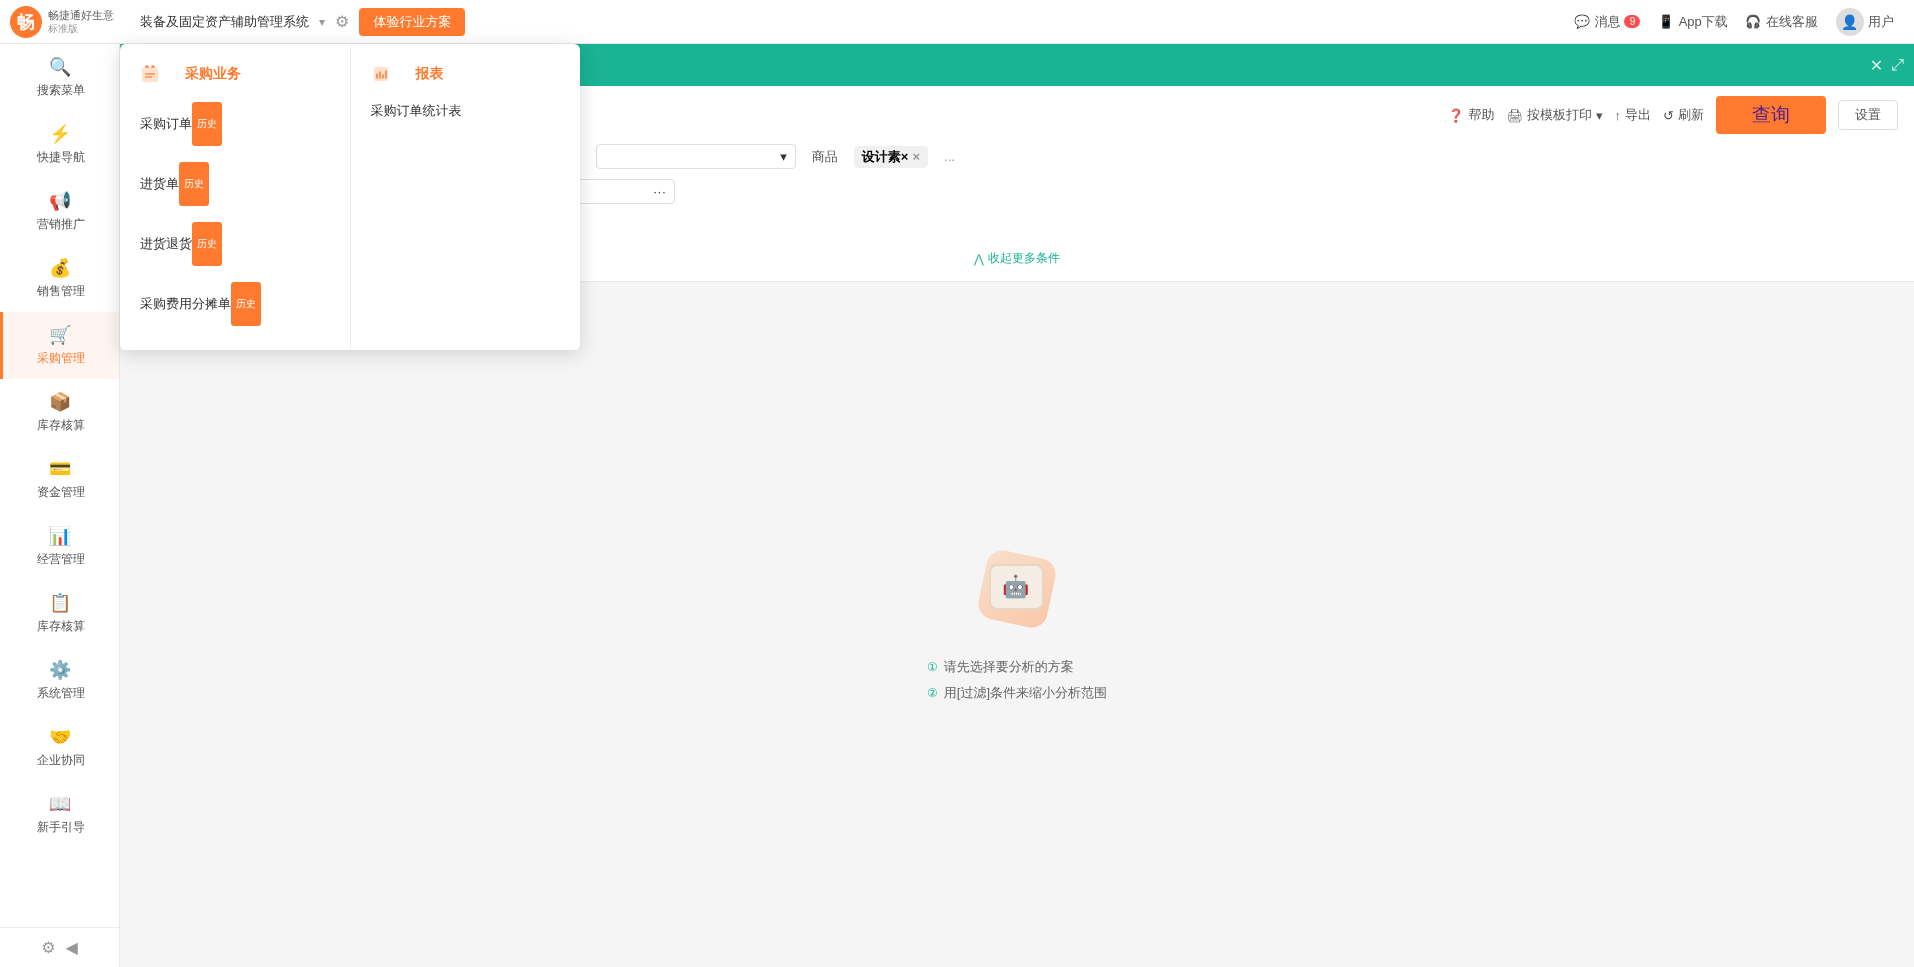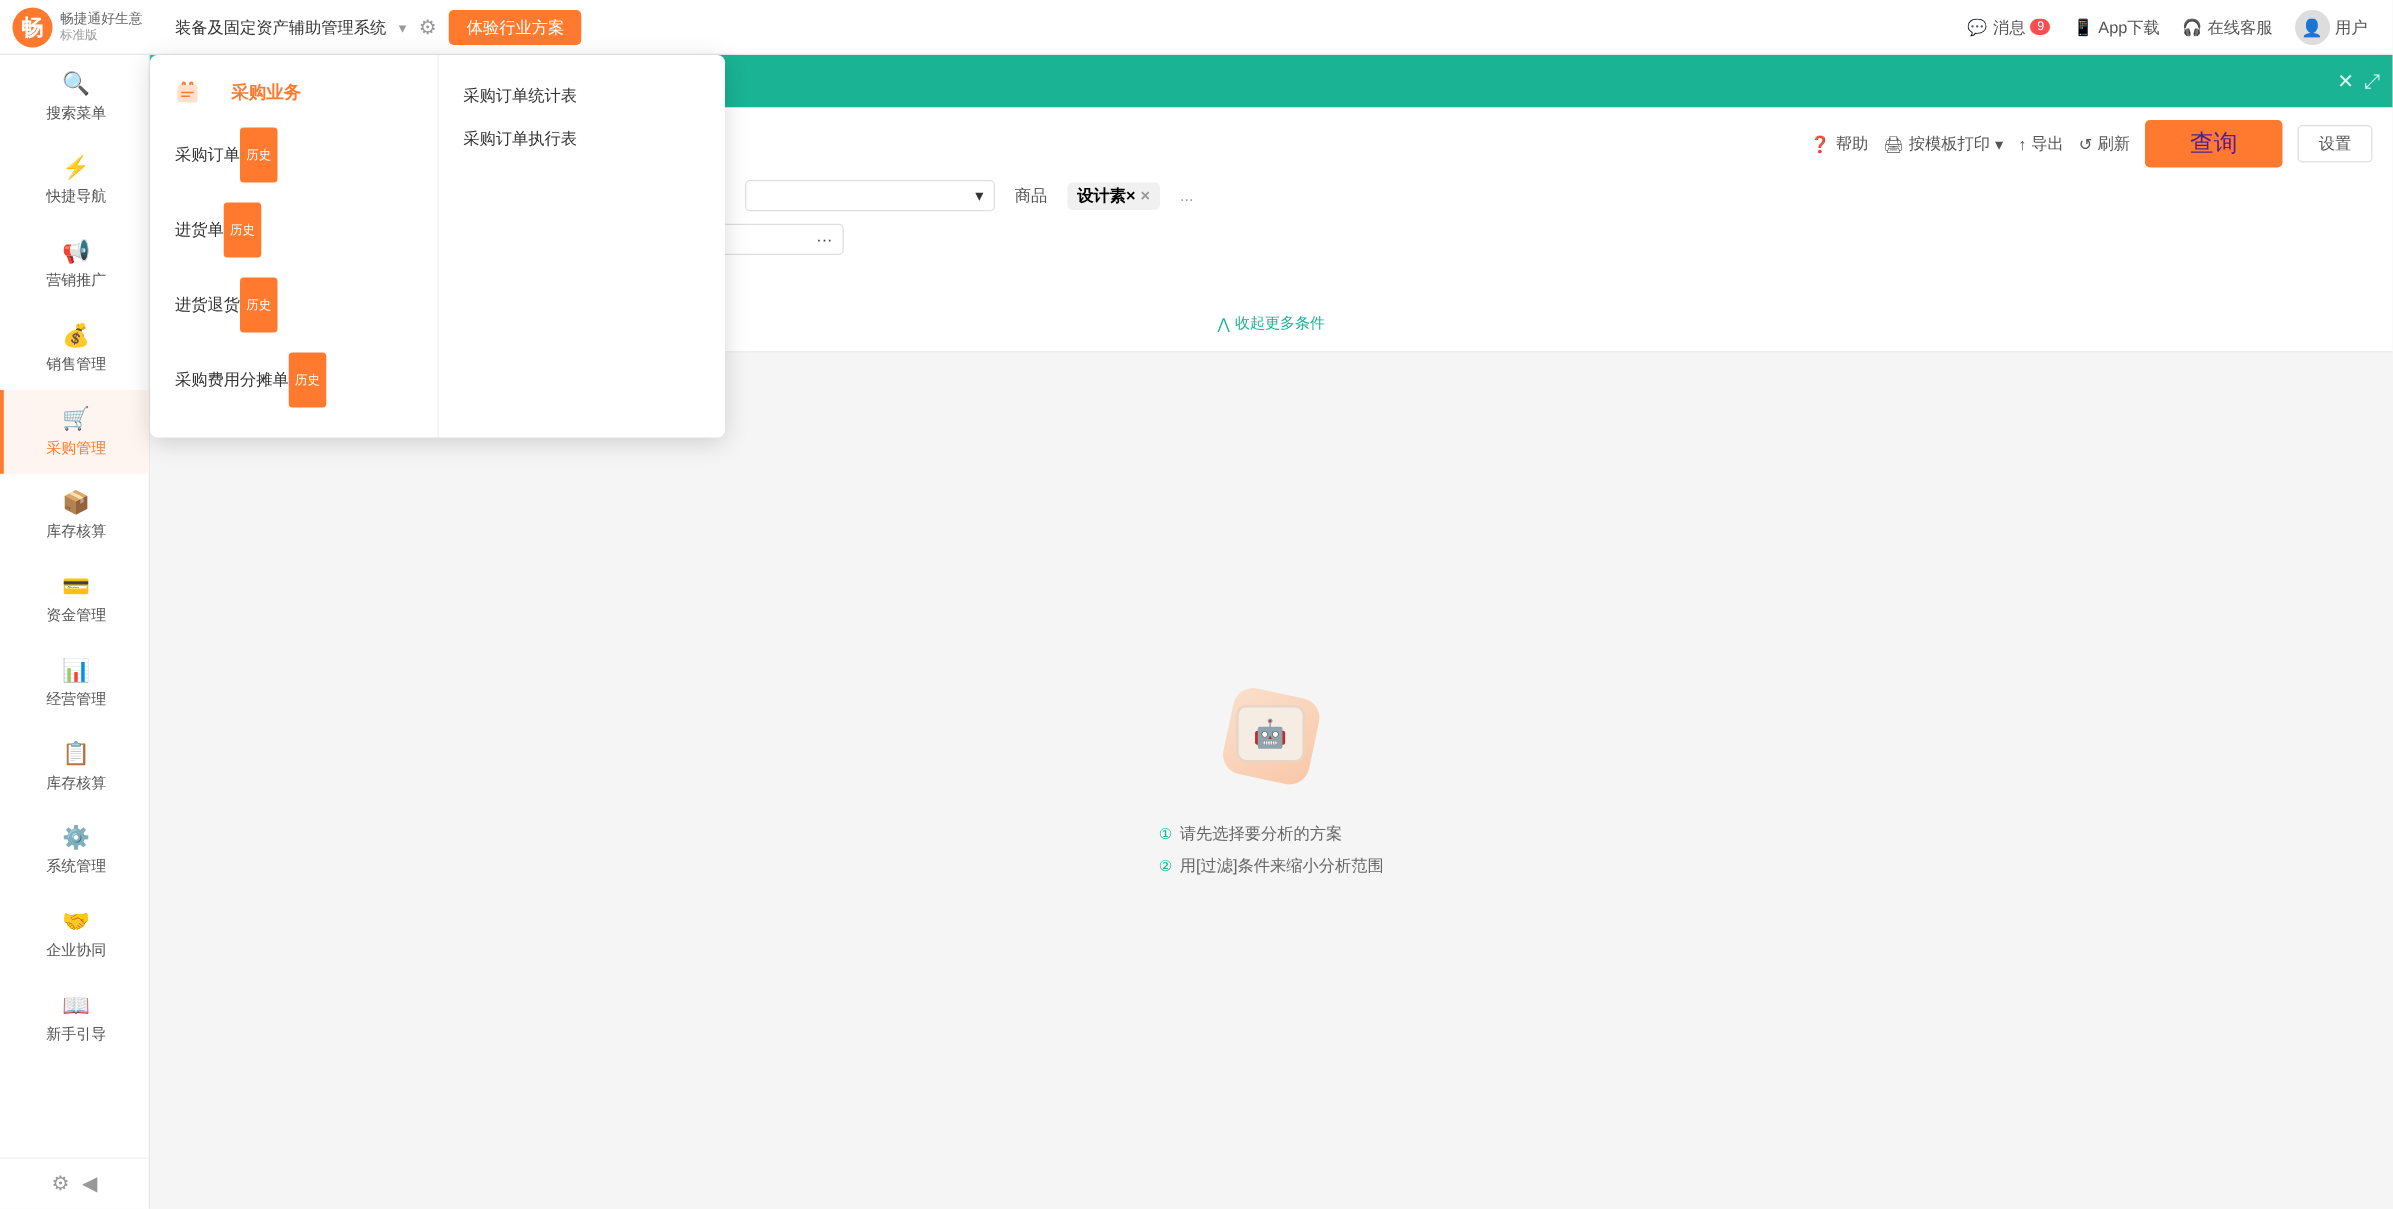--- a/index.html
+++ b/index.html
@@ -549,21 +549,27 @@
         <span>进货退货</span>
         <span class="history-badge">历史</span>
       </div>
       <div class="dropdown-item">
         <span>采购费用分摊单</span>
         <span class="history-badge">历史</span>
       </div>
     </div>
 
     <div class="dropdown-col">
+      <div class="dropdown-section-title">
+        <div class="section-icon">
+          <svg width="20" height="20" viewBox="0 0 20 20" fill="none">
+            <rect x="3" y="3" width="14" height="14" rx="2" fill="#ff9a5c" opacity="0.3"></rect>
+            <path d="M6 14 L6 10 M9 14 L9 8 M12 14 L12 11 M15 14 L15 7" stroke="#ff7a2f" stroke-width="1.5" stroke-linecap="round"></path>
+          </svg>
+        </div>
+        <span>报表</span>
+      </div>
       <div class="dropdown-item">
         <span>采购订单统计表</span>
       </div>
-      <div class="dropdown-item">
-        <span>采购订单执行表</span>
-      </div>
     </div>
   </div>
 </div>
 
 </body></html>

